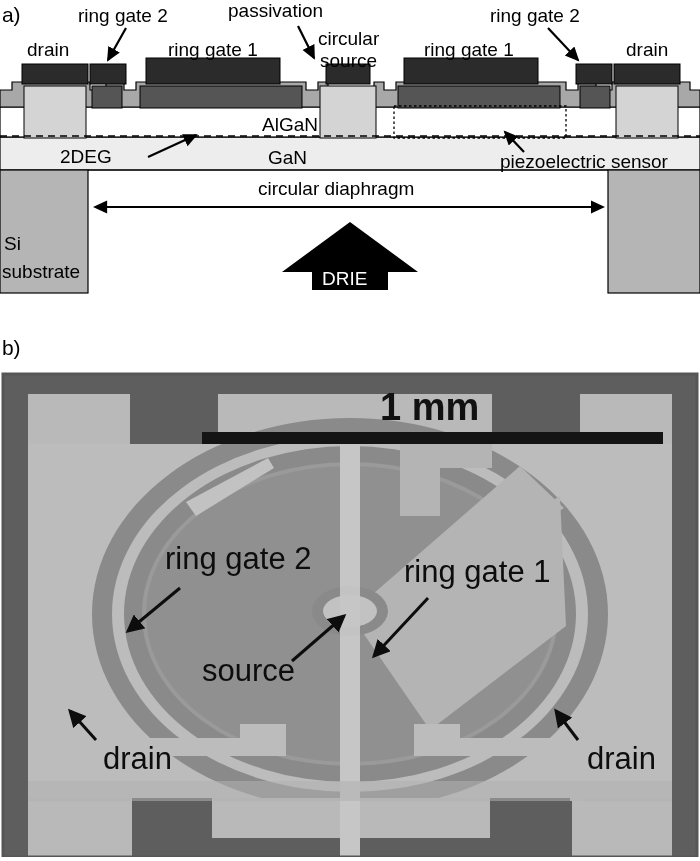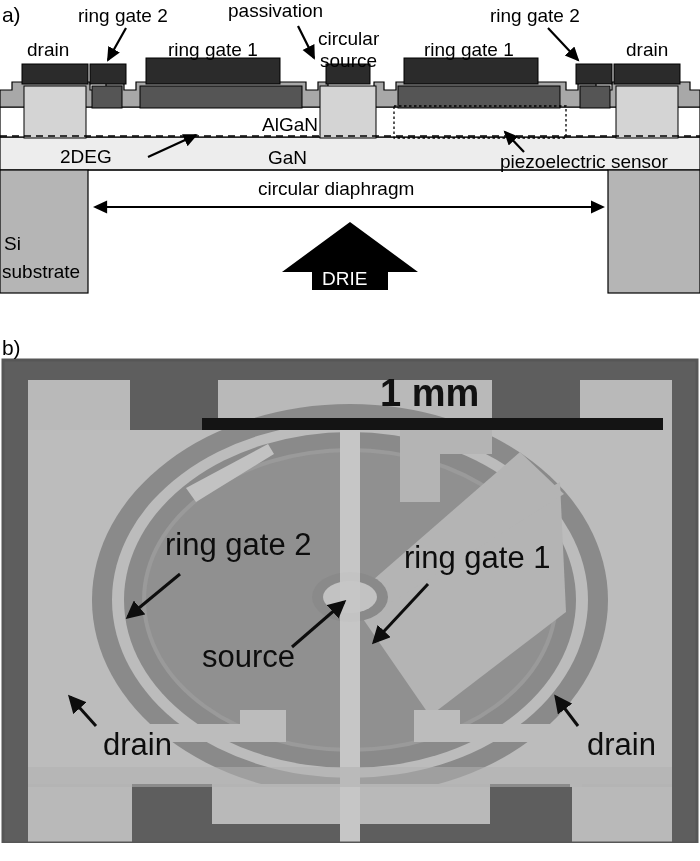--- a/index.html
+++ b/index.html
@@ -21,21 +21,21 @@
     left: 0; top: 0;
     width: 700px;
     height: 861px;
   }
   .panel {
     position: absolute;
     left: 0;
     width: 700px;
   }
   #panel-a { top: 0; height: 330px; }
-  #panel-b { top: 312px; height: 531px; }
+  #panel-b { top: 326px; height: 531px; }
 
   .panel-letter {
     position: absolute;
     font-size: 21px;
     font-weight: normal;
     font-family: "Liberation Sans", sans-serif;
     letter-spacing: -0.2px;
   }
   #panel-a-letter { left: 2px; top: 3px; }
   #panel-b-letter { left: 2px; top: 6px; }

